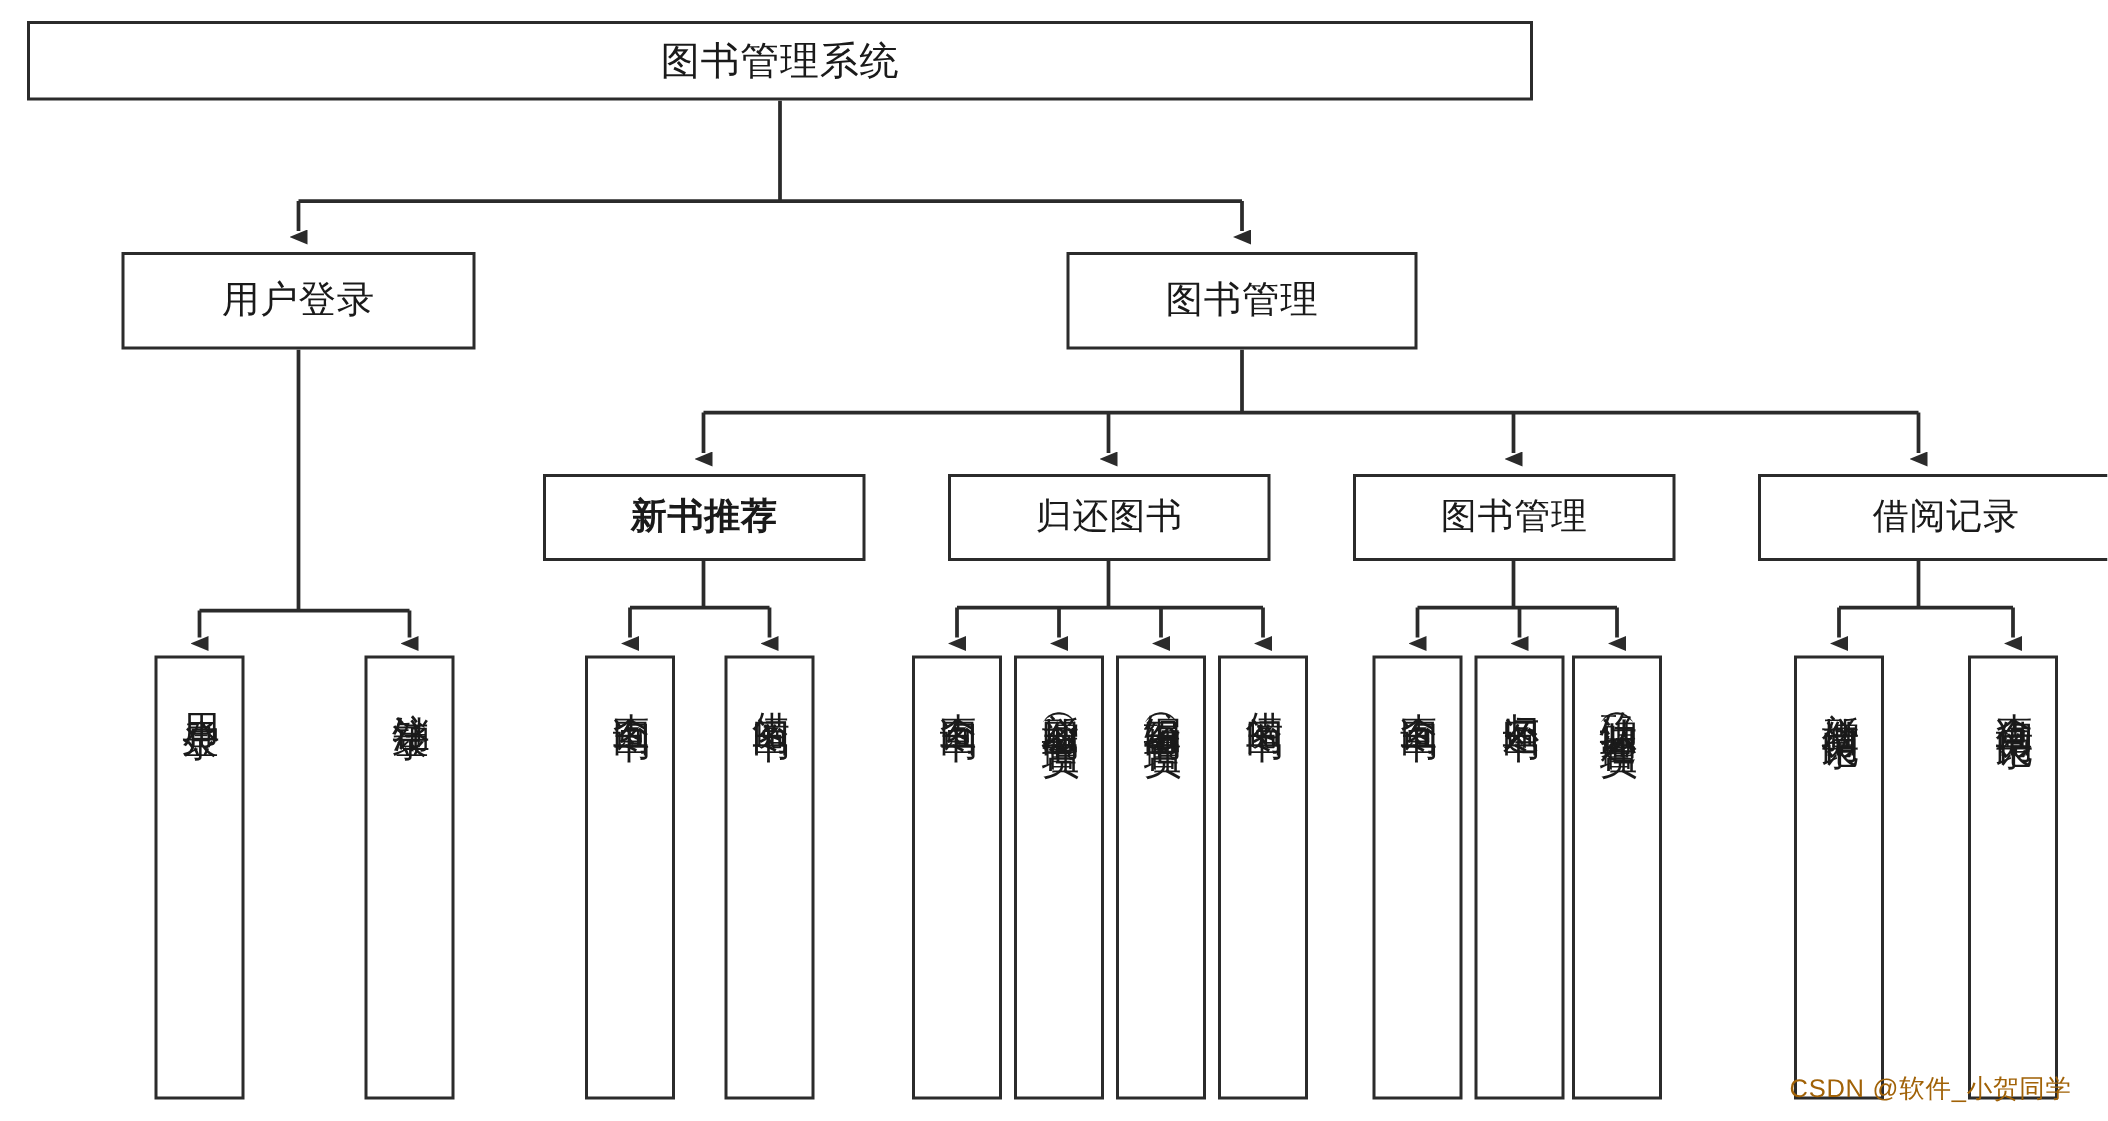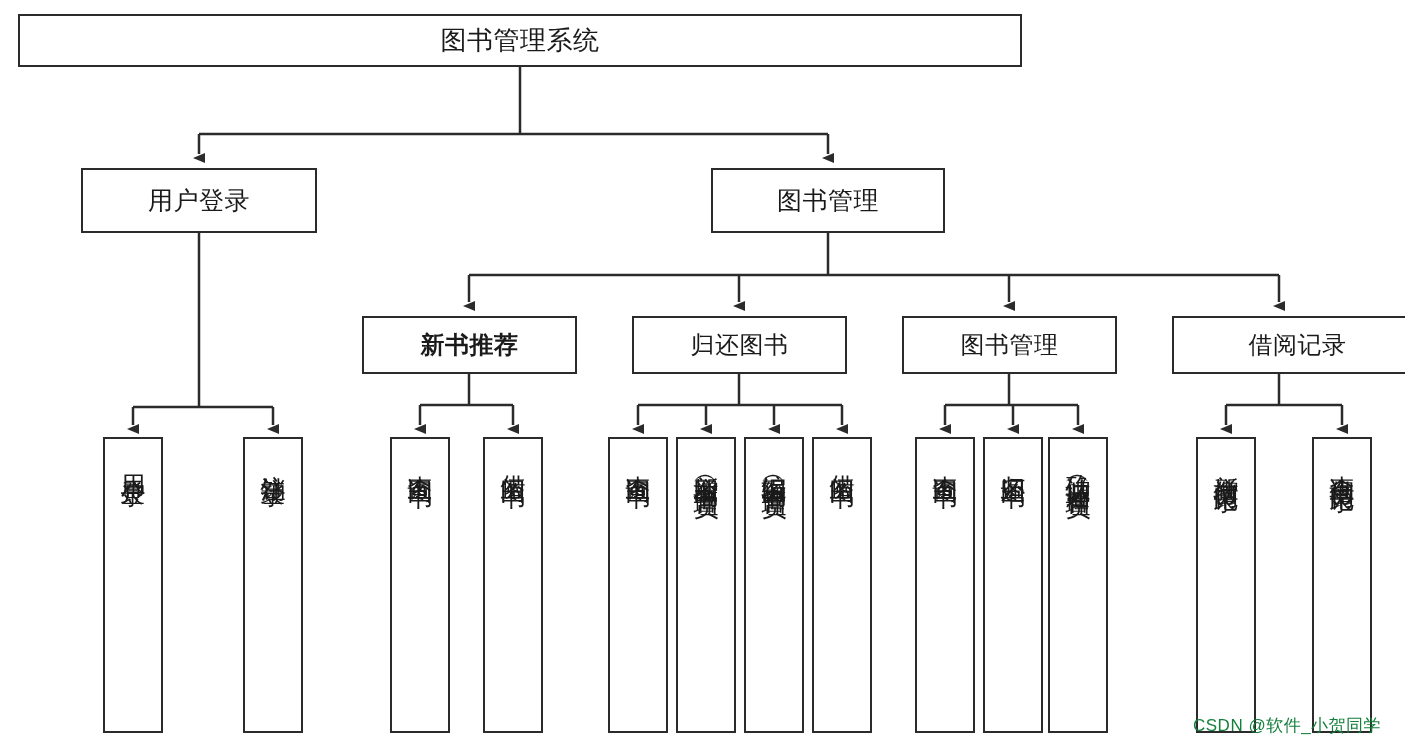--- a/index.html
+++ b/index.html
@@ -65,21 +65,21 @@
     line-height: 1.0;
     letter-spacing: 3px;
     white-space: pre-wrap;
     max-height: 270px;
   }
   #watermark {
     position: absolute;
     left: 1193px;
     top: 714px;
     font-size: 17px;
-    color: #15803d;
+    color: #a16207;
     letter-spacing: 0.5px;
     white-space: nowrap;
     pointer-events: none;
   }
 </style>
 </head>
 <body>
 
 <div id="diagram-root">
 

